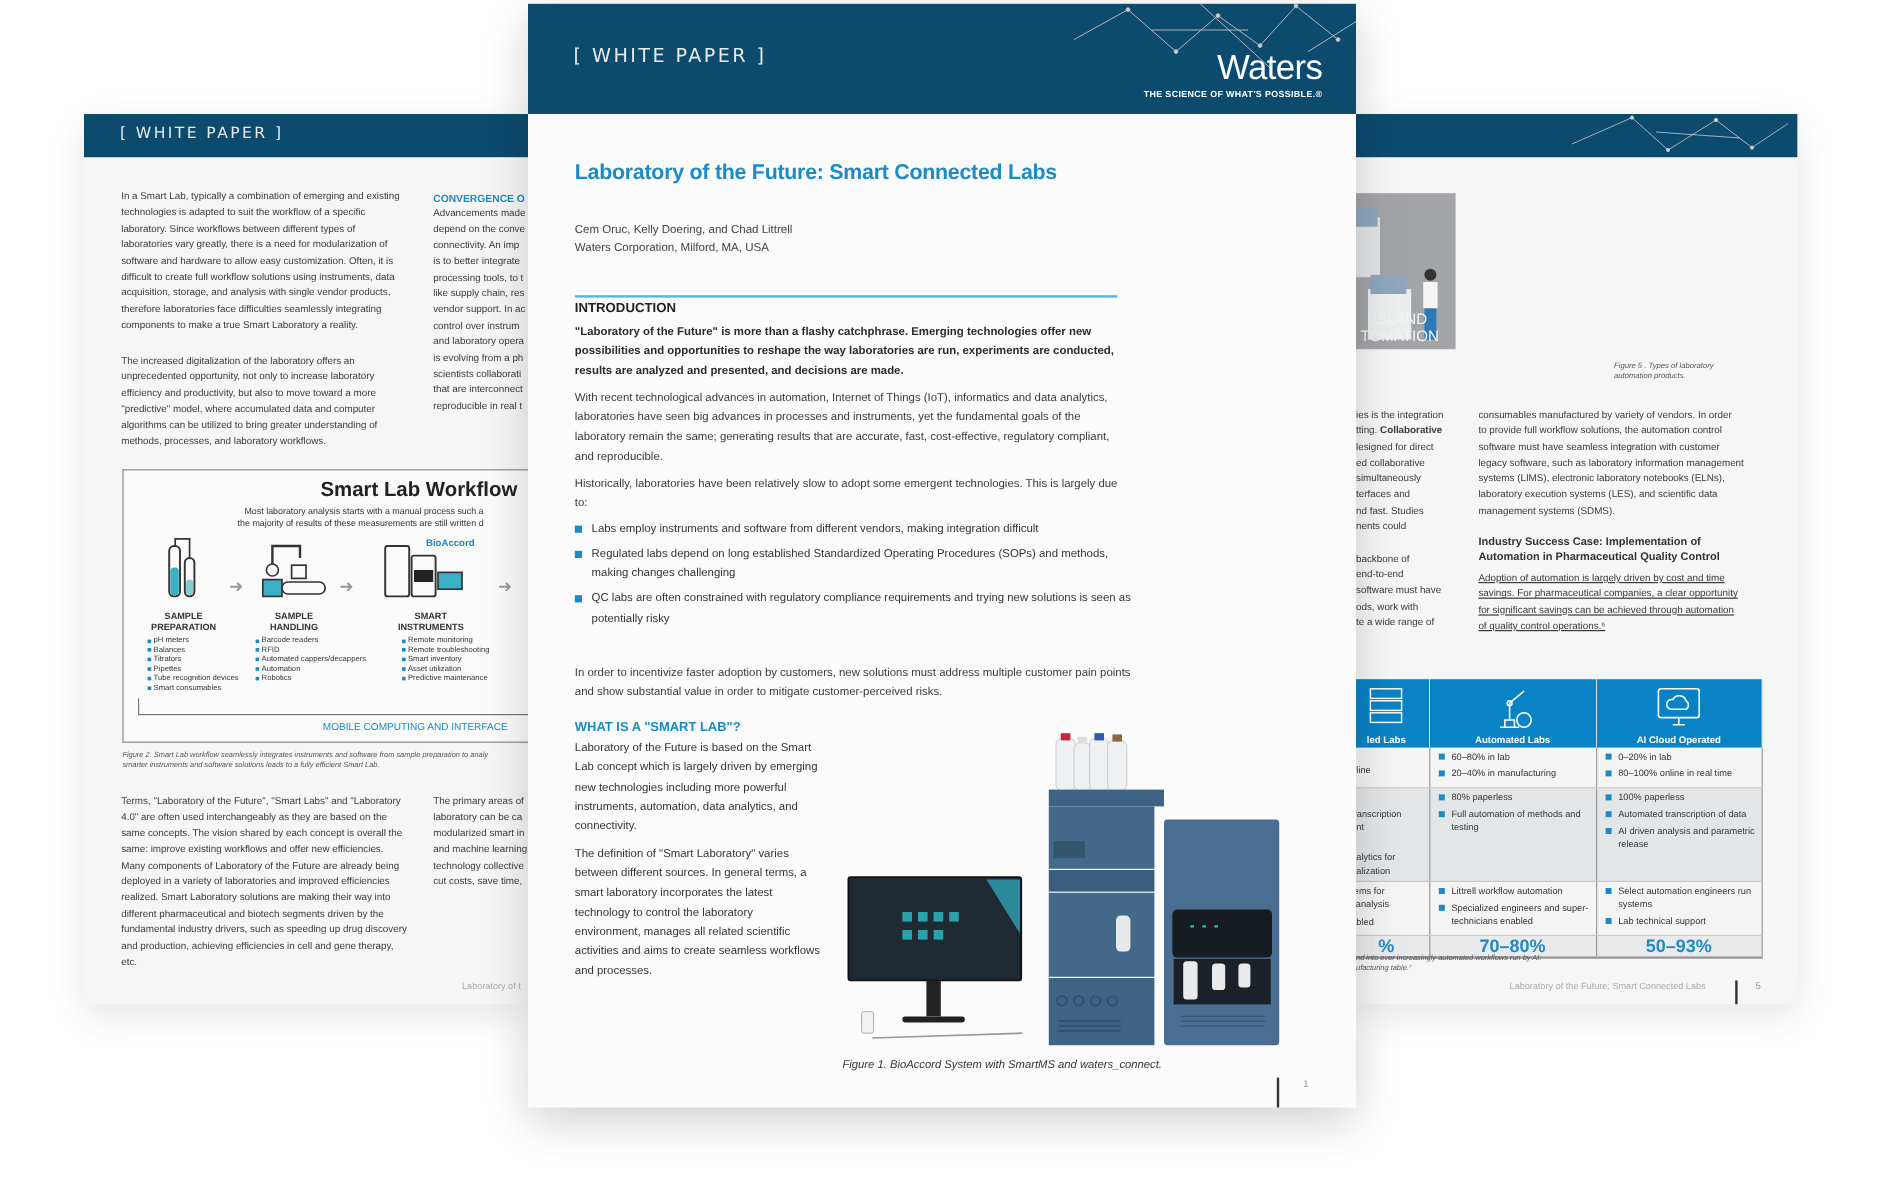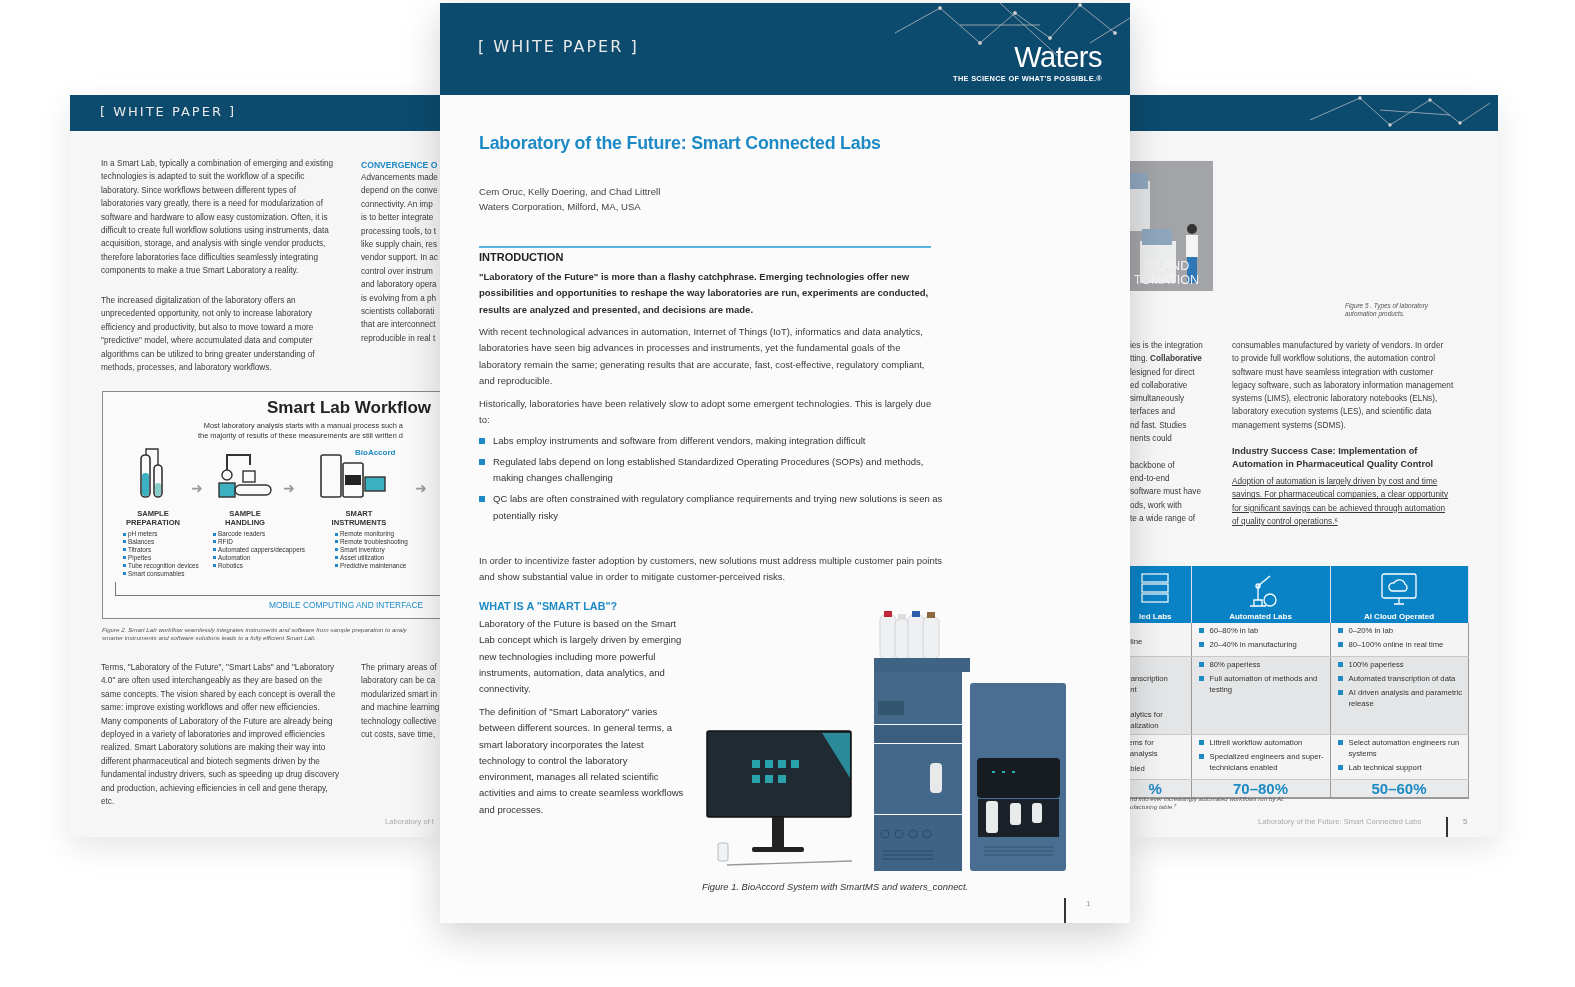--- a/index.html
+++ b/index.html
@@ -356,21 +356,21 @@
             <span class="b">Specialized engineers and super-technicians enabled</span>
           </td>
       <td>
             <span class="b">Select automation engineers run systems</span>
             <span class="b">Lab technical support</span>
           </td>
     </tr>
     <tr class="pct">
       <td>%</td>
       <td>70–80%</td>
-      <td>50–60%</td>
+      <td>50–93%</td>
     </tr>
   </tbody>
     </table>
 
   <div class="caption" style="left:0;top:700px;">
     <div>nd into ever increasingly automated workflows run by AI.</div>
     <div>ufacturing table.⁷</div>
   </div>
   <div class="footer-grey" style="left:128px;top:722px;">Laboratory of the Future: Smart Connected Labs</div>
   <div class="pg-bar" style="left:316px;top:722px;height:20px;"></div>

